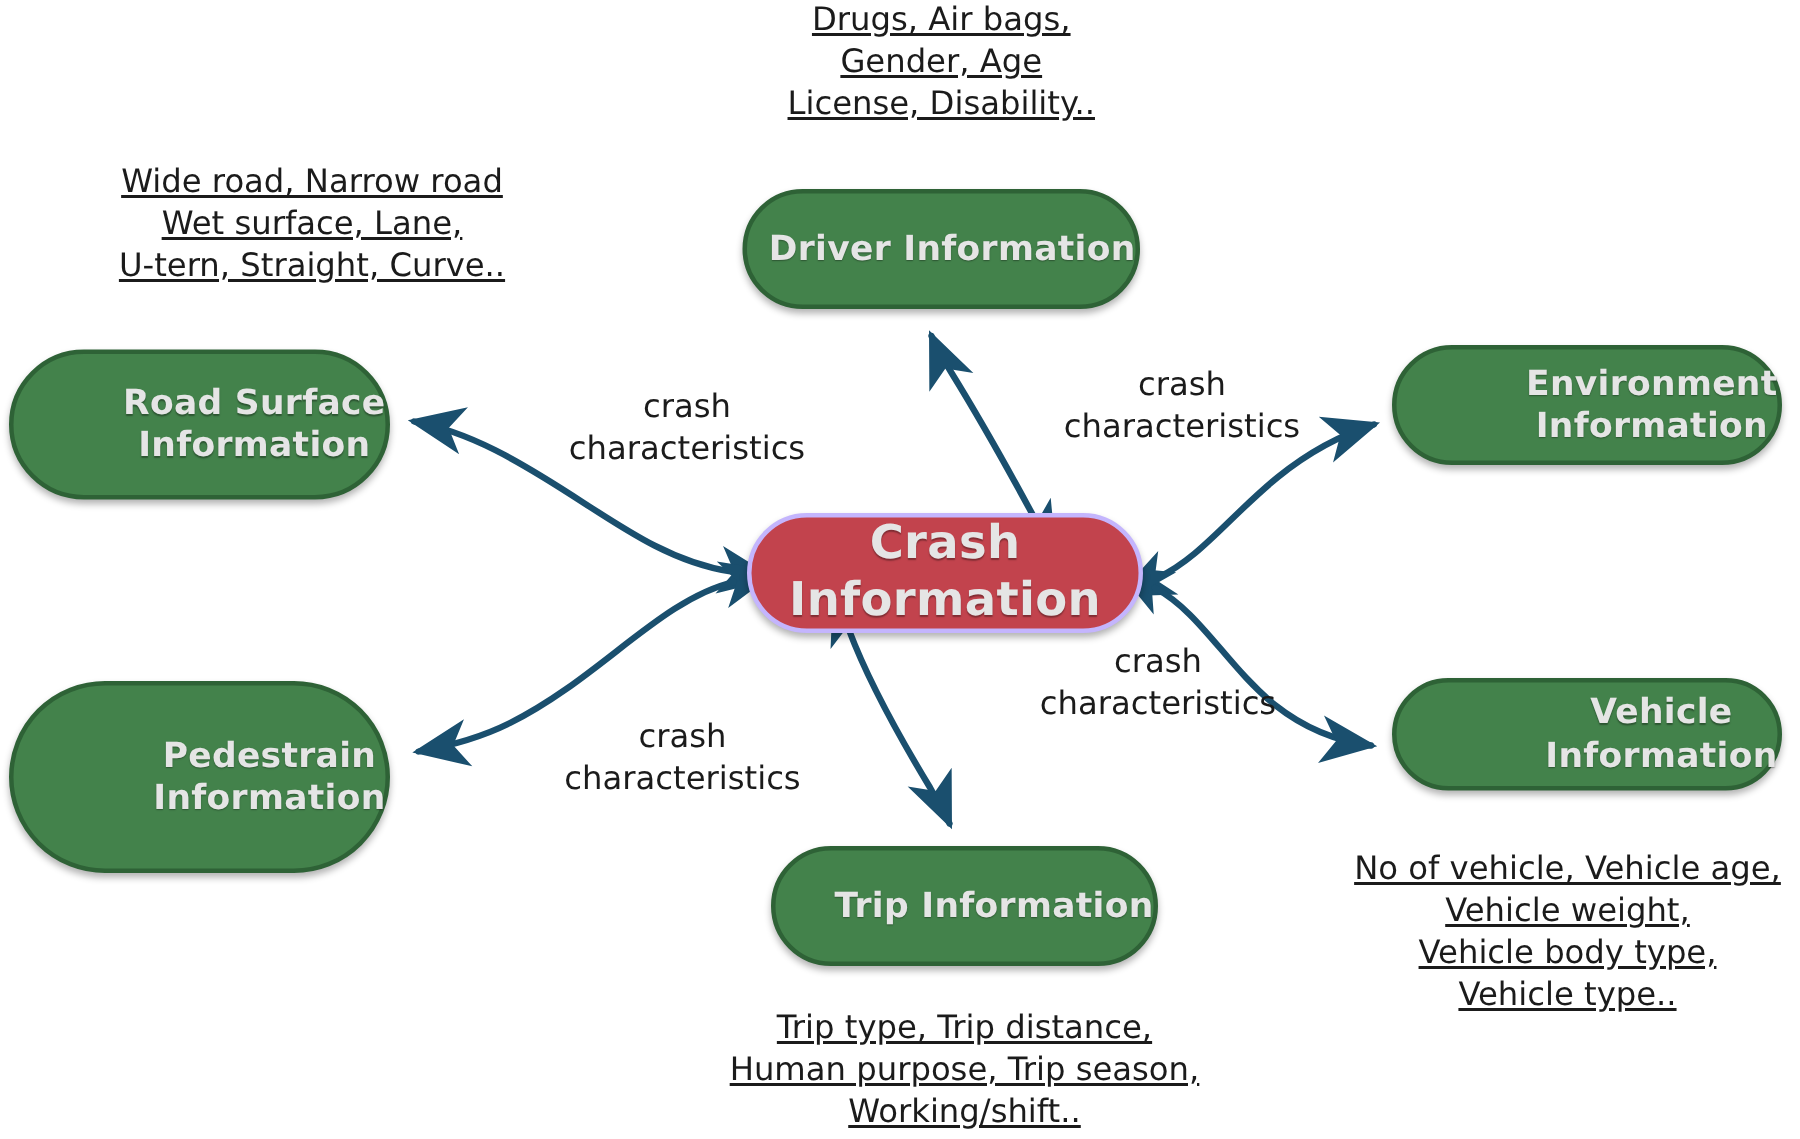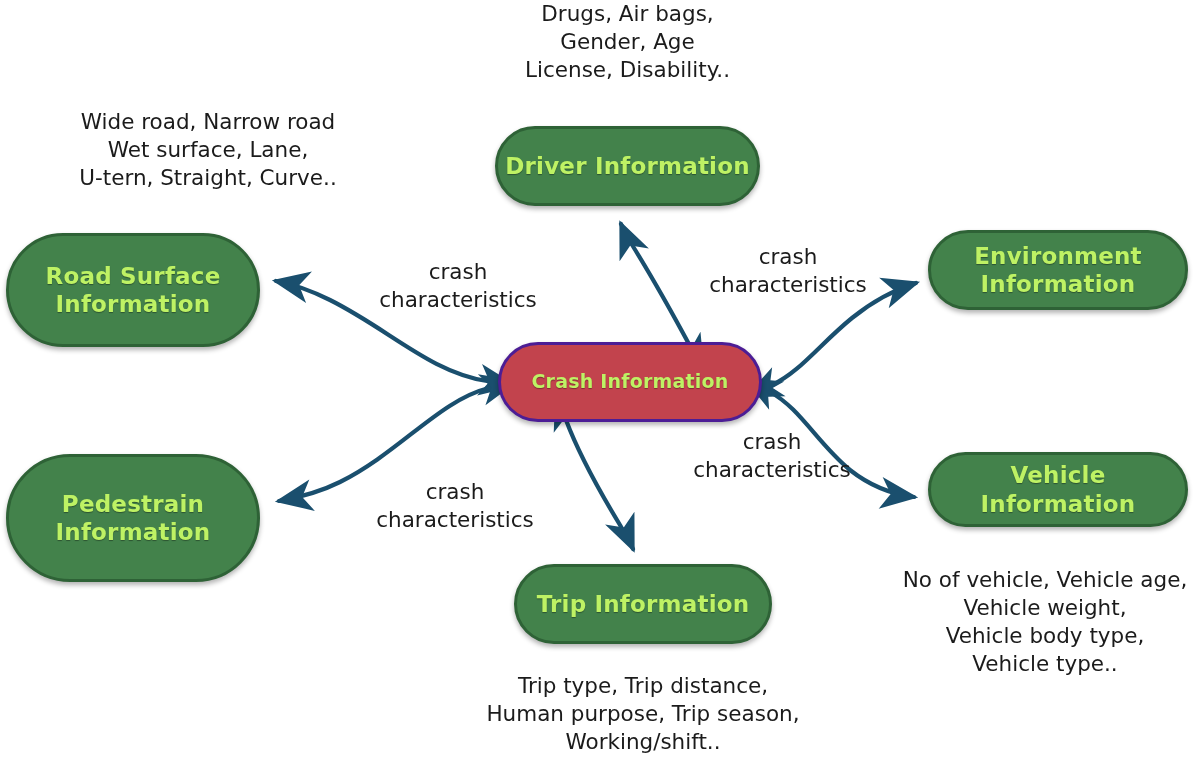--- a/index.html
+++ b/index.html
@@ -22,51 +22,52 @@
     top: 0;
     width: 1200px;
     height: 759px;
     pointer-events: none;
   }
   .node {
     position: absolute;
     box-sizing: border-box;
     display: flex;
     align-items: center;
-    justify-content: center;
+    justify-content: flex-end;
     text-align: center;
     border-radius: 999px;
-    color: #bef264;
+    color: #e5e5e5;
     font-weight: bold;
     line-height: 1.22;
     letter-spacing: 0.2px;
     z-index: 3;
   }
   .node-green {
     background: #43824b;
     border: 3px solid #2e6236;
     box-shadow: 0 3px 5px rgba(0,0,0,0.30);
     font-size: 23px;
     text-shadow: 0 1px 1px rgba(0,0,0,0.35);
   }
   .node-red {
     background: #c2434d;
-    border: 3px solid #4c1d95;
+    border: 3px solid #c4b5fd;
     box-shadow: 0 3px 5px rgba(0,0,0,0.30);
-    font-size: 19px;
+    font-size: 31px;
     text-shadow: 0 1px 1px rgba(0,0,0,0.35);
   }
   .attr-text {
     position: absolute;
     color: #1b1b1b;
     font-size: 21.5px;
     line-height: 1.30;
     text-align: center;
     white-space: pre-line;
     z-index: 2;
+    text-decoration: underline;
   }
   .edge-label {
     position: absolute;
     color: #1b1b1b;
     font-size: 21.5px;
     line-height: 1.28;
     text-align: center;
     white-space: pre-line;
     z-index: 4;
   }
@@ -106,21 +107,21 @@
     <span style="white-space: pre-line;">Crash Information</span>
   </div>
 
   <div class="node node-green" style="left:495px; top:126px; width:265px; height:80px;">
     <span style="white-space: pre-line;">Driver Information</span>
   </div>
   <div class="attr-text" style="left:460px; top:0px; width:335px;">Drugs, Air bags,
 Gender, Age
 License, Disability..</div>
 
-  <div class="node node-green" style="left:6px; top:233px; width:254px; height:114px;">
+  <div class="node node-green" style="left:6px; top:233px; width:254px; height:100px;">
     <span style="white-space: pre-line;">Road Surface
 Information</span>
   </div>
   <div class="attr-text" style="left:48px; top:108px; width:320px;">Wide road, Narrow road
 Wet surface, Lane,
 U-tern, Straight, Curve..</div>
 
   <div class="node node-green" style="left:928px; top:230px; width:260px; height:80px;">
     <span style="white-space: pre-line;">Environment
 Information</span>

